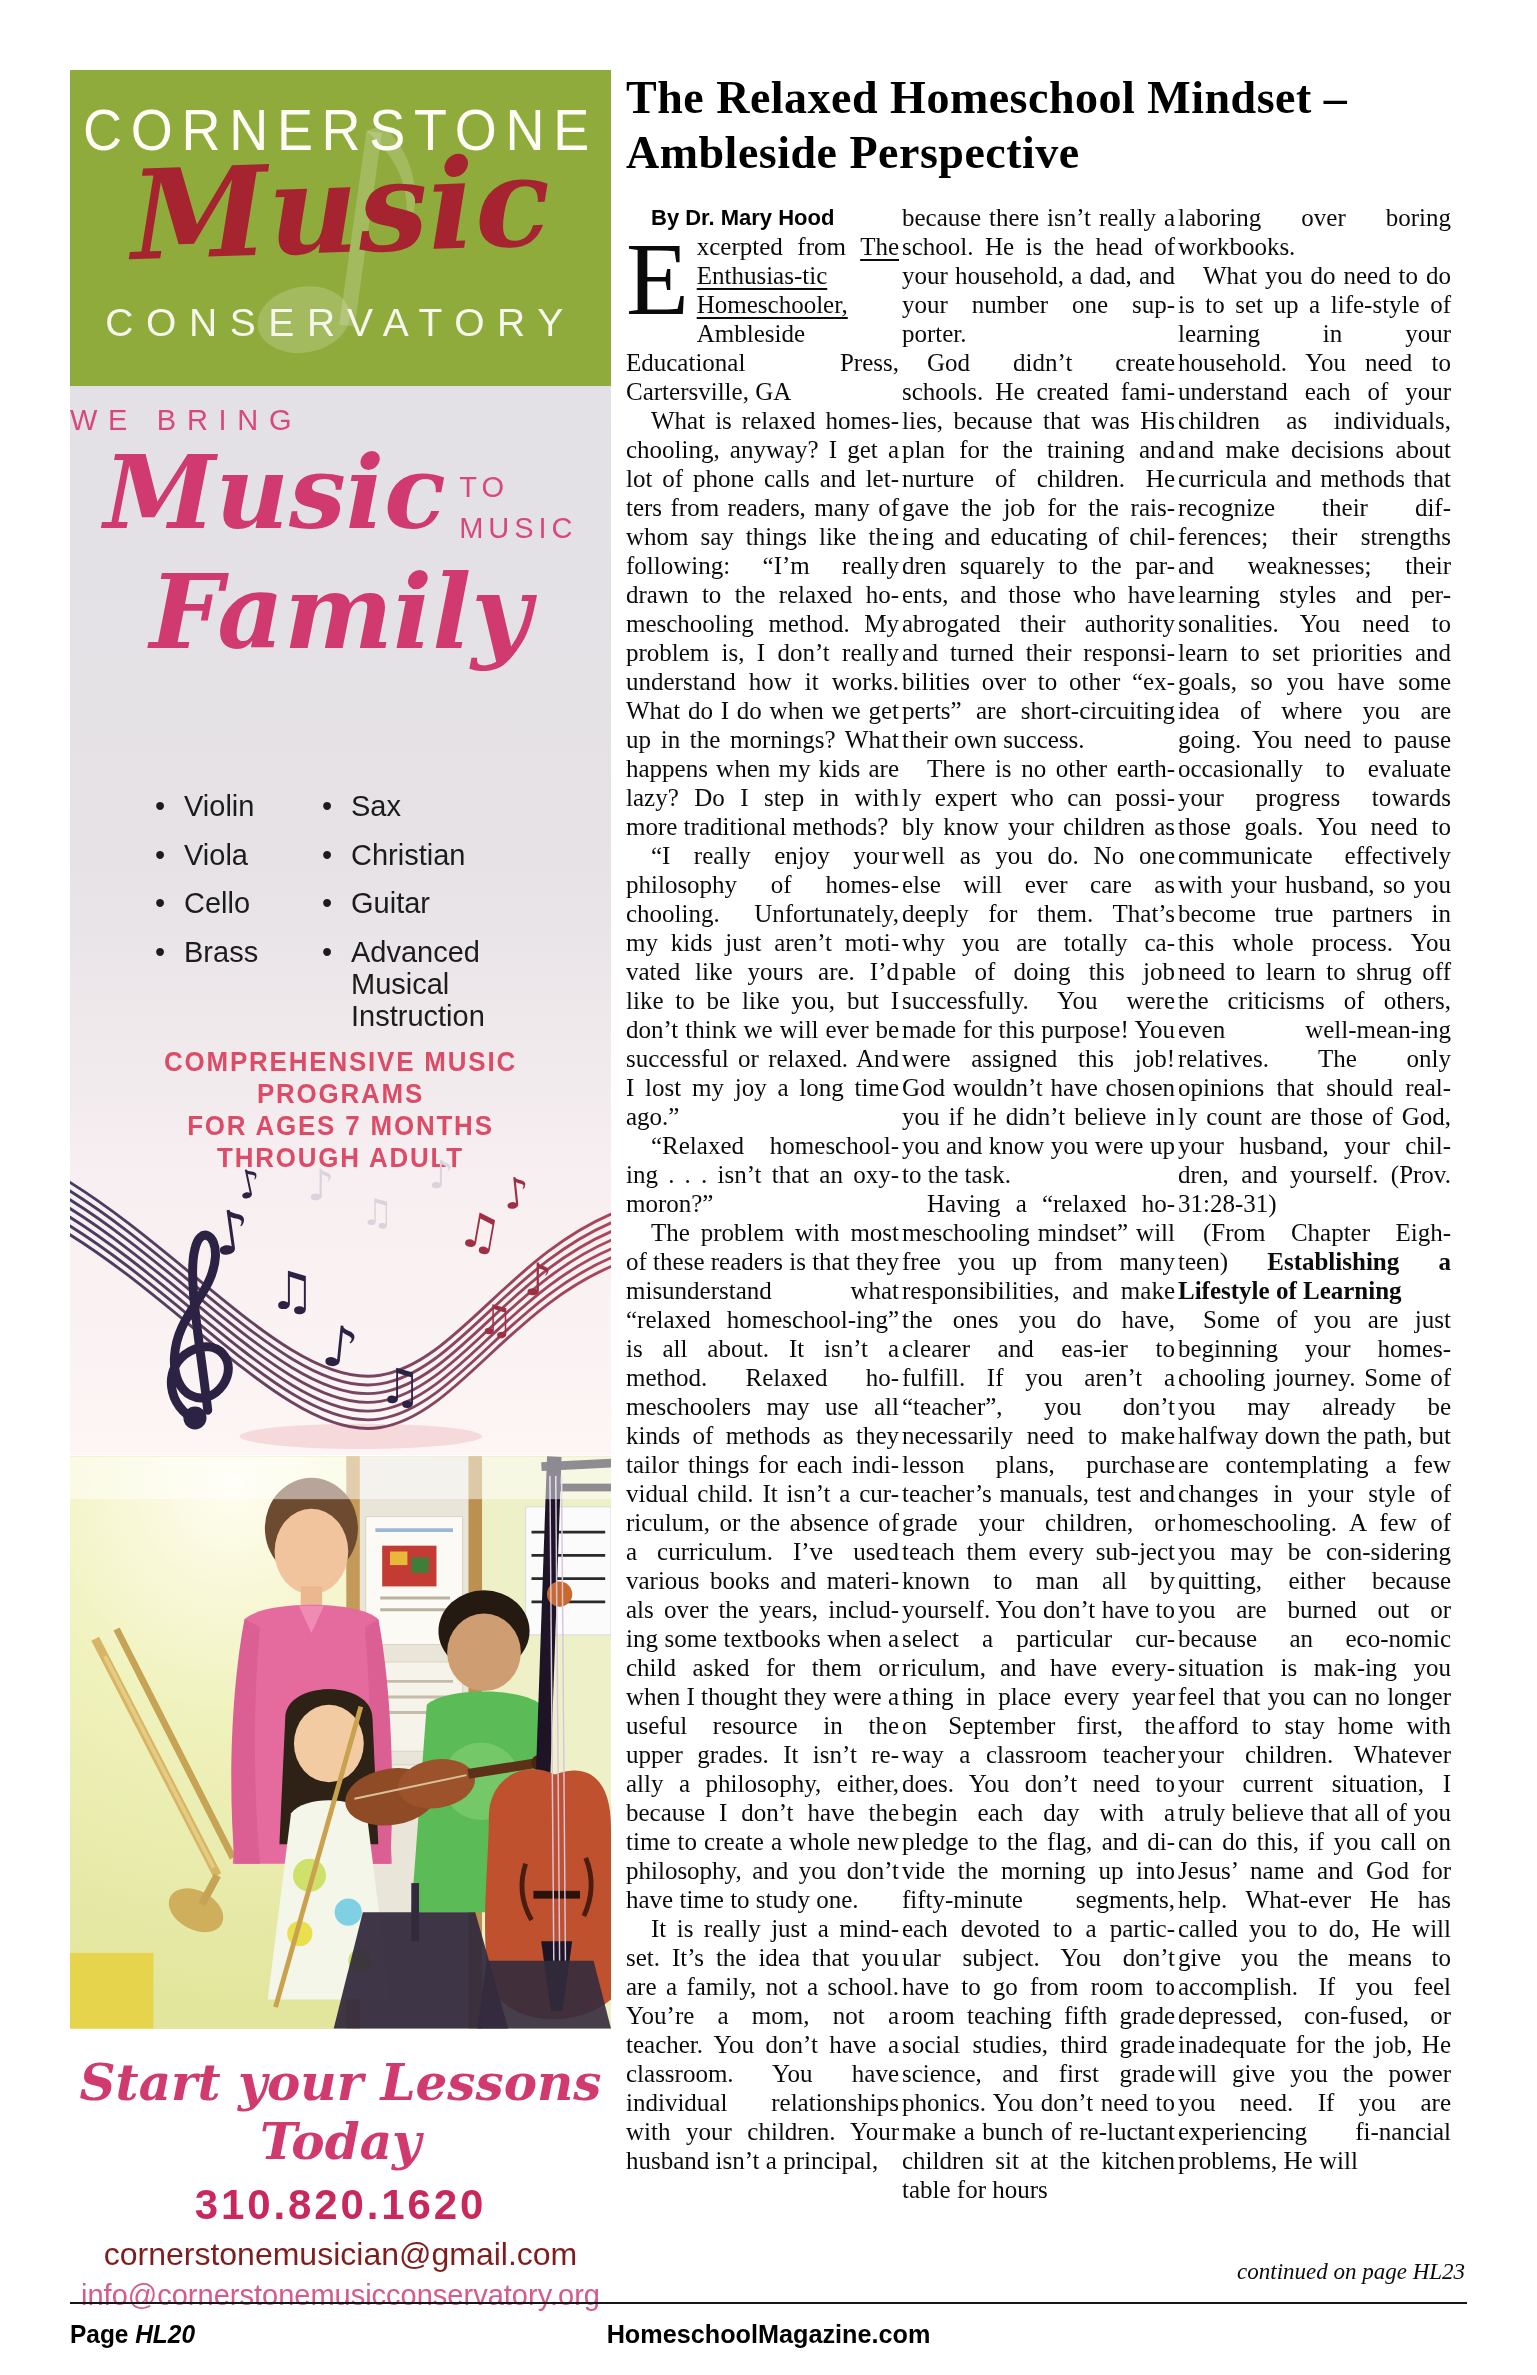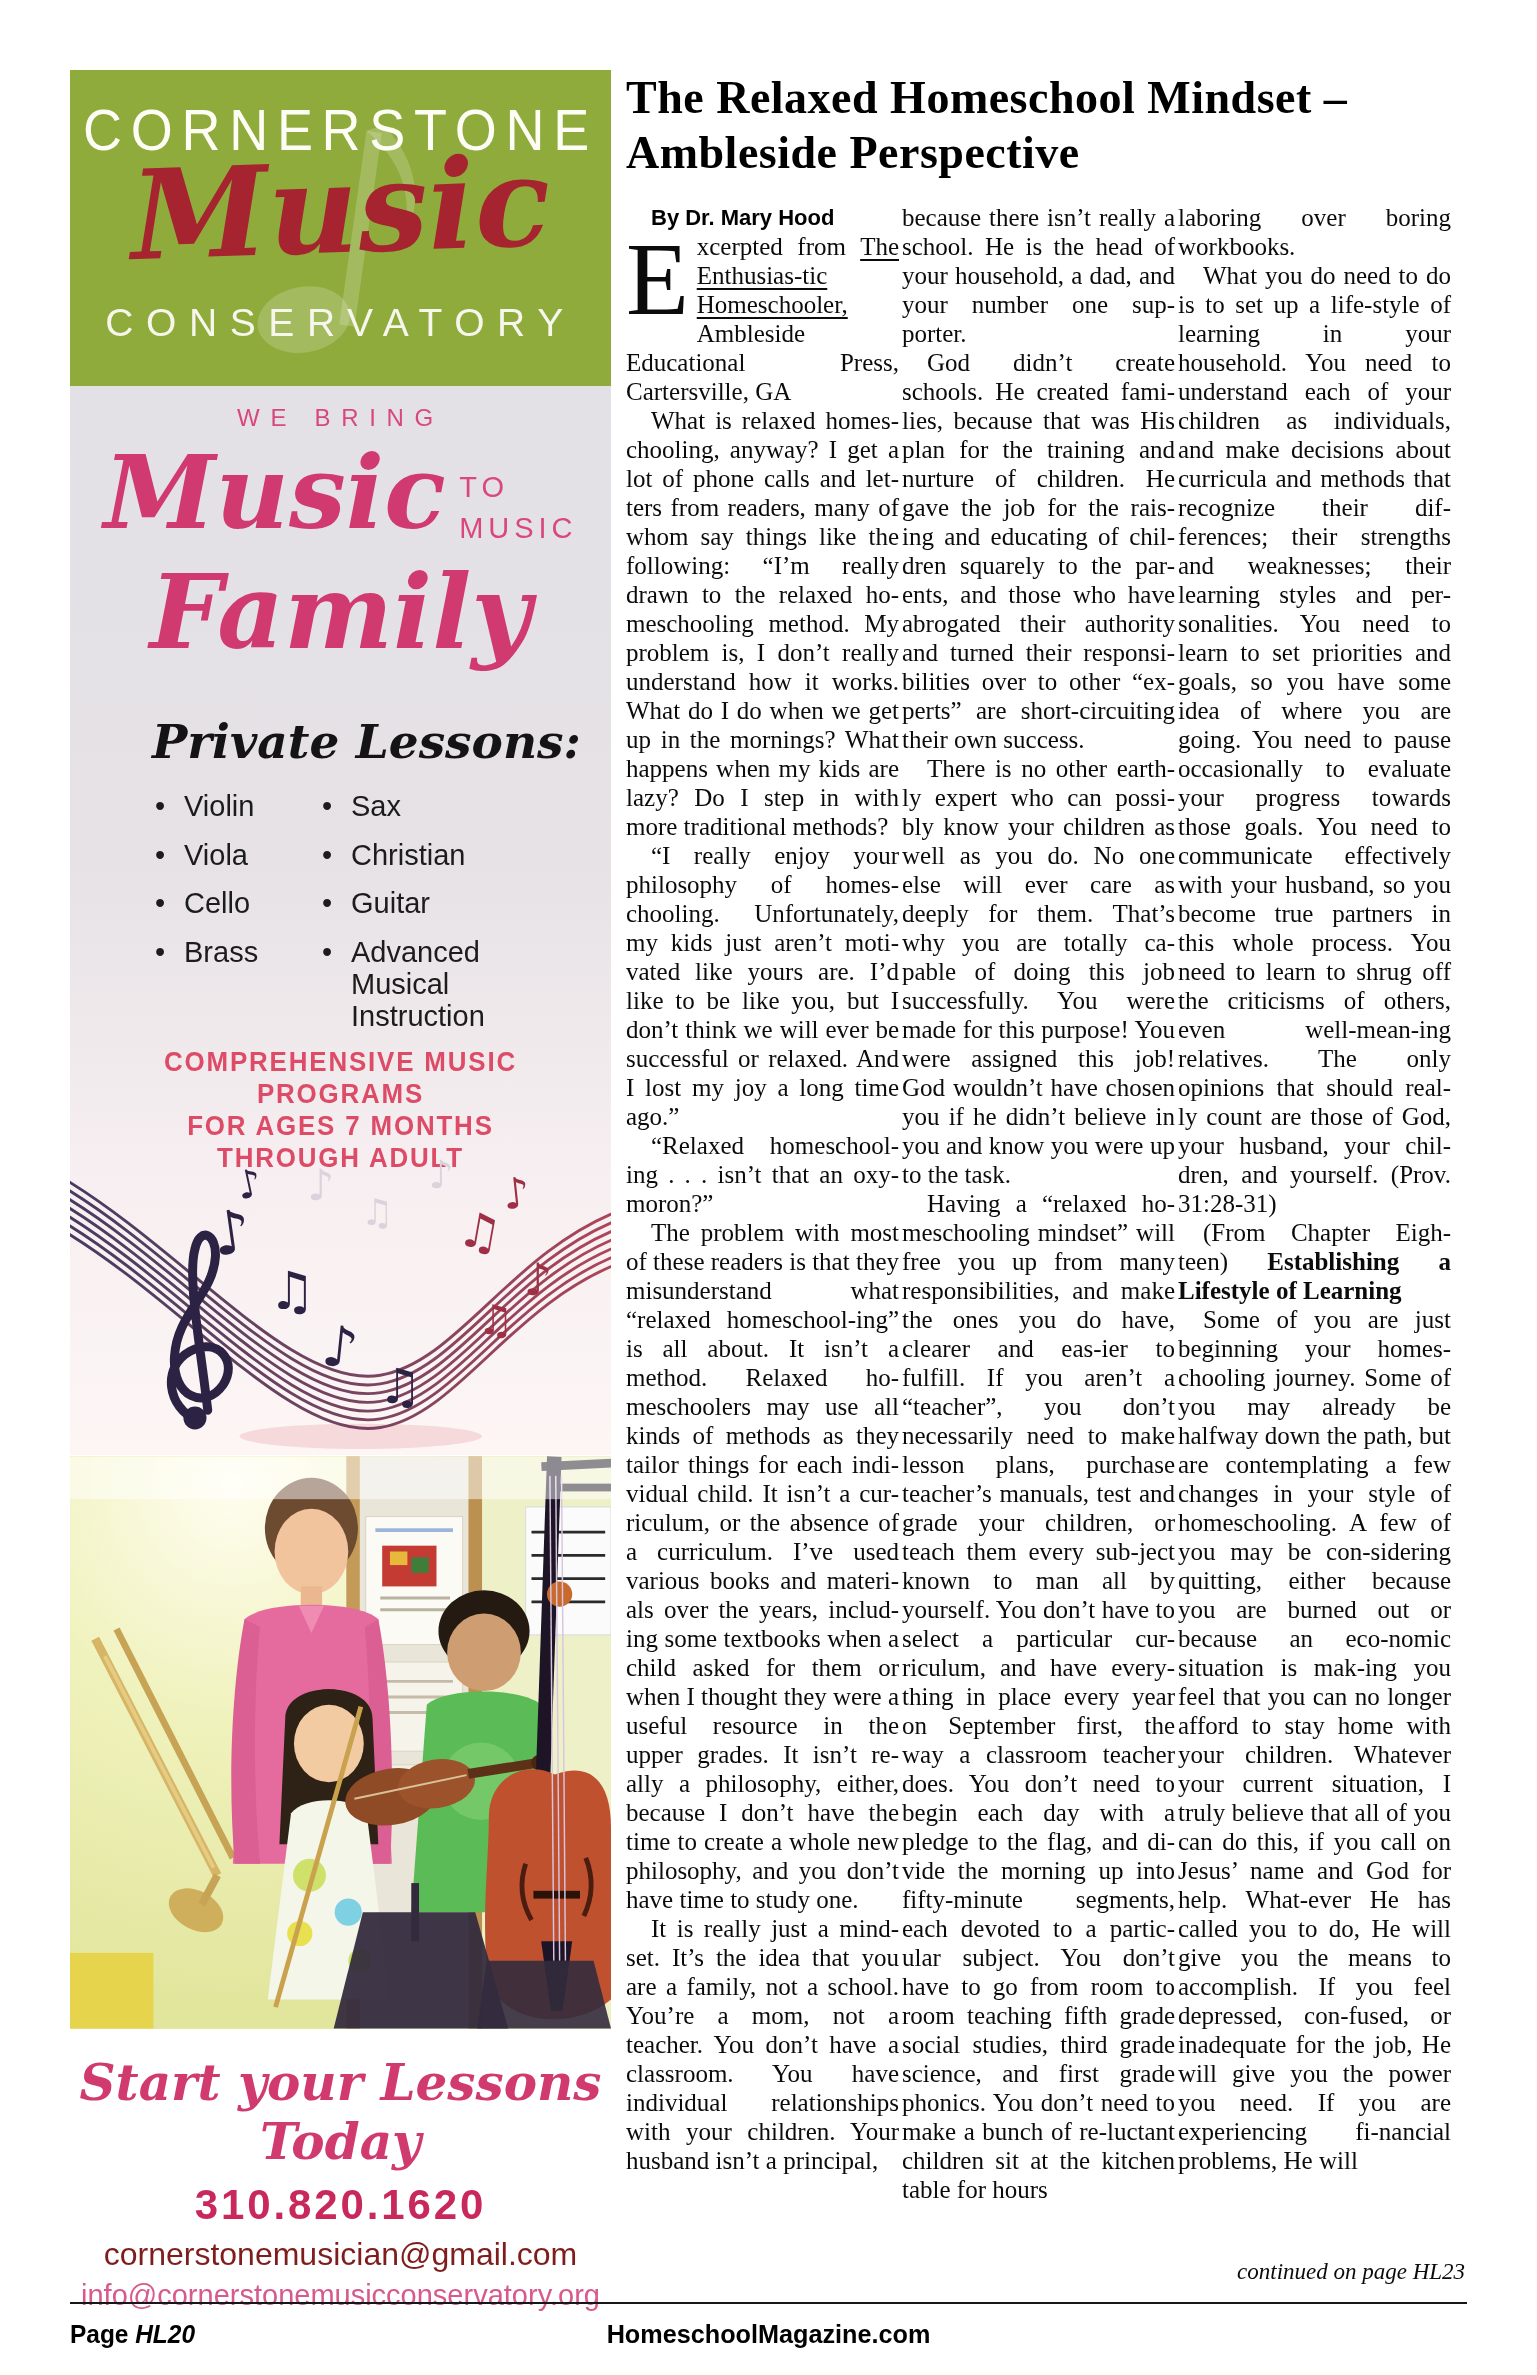--- a/index.html
+++ b/index.html
@@ -14,22 +14,22 @@
   .logo-line1{position:absolute;left:0;top:29px;width:100%;text-align:center;
     font-family:"Liberation Sans",sans-serif;font-size:54px;color:#fdfdf6;
     letter-spacing:8.7px;font-weight:normal;transform:scaleY(1.05);}
   .logo-script{position:absolute;left:0;top:66px;width:100%;text-align:center;
     font-family:"DejaVu Serif",serif;font-style:italic;font-weight:bold;
     font-size:124px;color:#a52430;transform:rotate(-2deg);}
   .logo-line2{position:absolute;left:0;top:231px;width:100%;text-align:center;
     font-family:"Liberation Sans",sans-serif;font-size:39px;color:#f6f6ec;letter-spacing:12.6px;}
   .gray-block{position:absolute;left:0;top:316px;width:541px;height:1069px;
     background:linear-gradient(180deg,#e3e1e6 0%,#e6e2e6 45%,#f6eef0 72%,#fdf6f5 100%);overflow:hidden;}
-  .we-bring{position:absolute;left:0;top:17.5px;width:100%;text-align:center;
-    font-family:"Liberation Sans",sans-serif;font-size:24px;color:#d9487c;letter-spacing:10.7px;}
+  .we-bring{position:absolute;left:0;top:17.5px;width:100%;
+    font-family:"Liberation Sans",sans-serif;font-size:29px;color:#d9487c;letter-spacing:10.7px;}
   .music-row{position:absolute;left:0;top:54px;width:100%;display:flex;justify-content:center;align-items:flex-start;}
   .music-big{font-family:"DejaVu Serif",serif;font-style:italic;font-weight:bold;
     font-size:101px;color:#d13a6e;line-height:1.05;}
   .to-your{margin-left:13.6px;margin-top:27px;font-family:"Liberation Sans",sans-serif;
     font-size:29px;color:#d9487c;letter-spacing:4.9px;line-height:41px;}
   .family-big{position:absolute;left:0;top:165px;width:100%;text-align:center;
     font-family:"DejaVu Serif",serif;font-style:italic;font-weight:bold;
     font-size:103px;color:#d13a6e;}
   .private-heading{position:absolute;left:82px;top:328px;
     font-family:"DejaVu Serif",serif;font-style:italic;font-weight:bold;
@@ -99,21 +99,20 @@
     <div class="we-bring">WE BRING</div>
     <div class="music-row">
       <span class="music-big">Music</span>
       <span class="to-your">
         <span>TO</span><br>
         <span>MUSIC</span>
       </span>
     </div>
     <div class="family-big">Family</div>
 
-    <div class="private-heading">Private Lessons:</div>
 
     <div class="lessons">
       <ul class="colA">
           <li>Violin</li>
           <li>Viola</li>
           <li>Cello</li>
           <li>Brass</li>
         </ul>
       <ul class="colB">
           <li>Sax</li>

